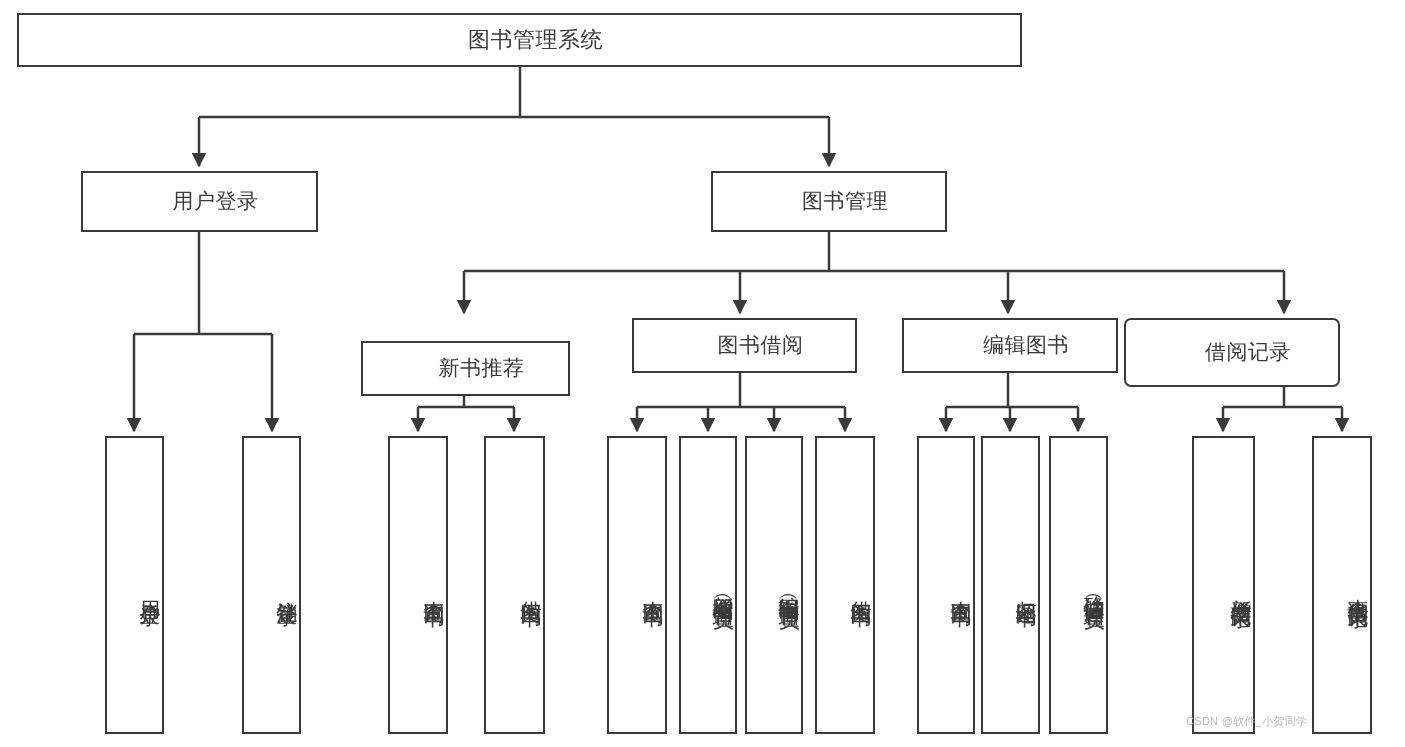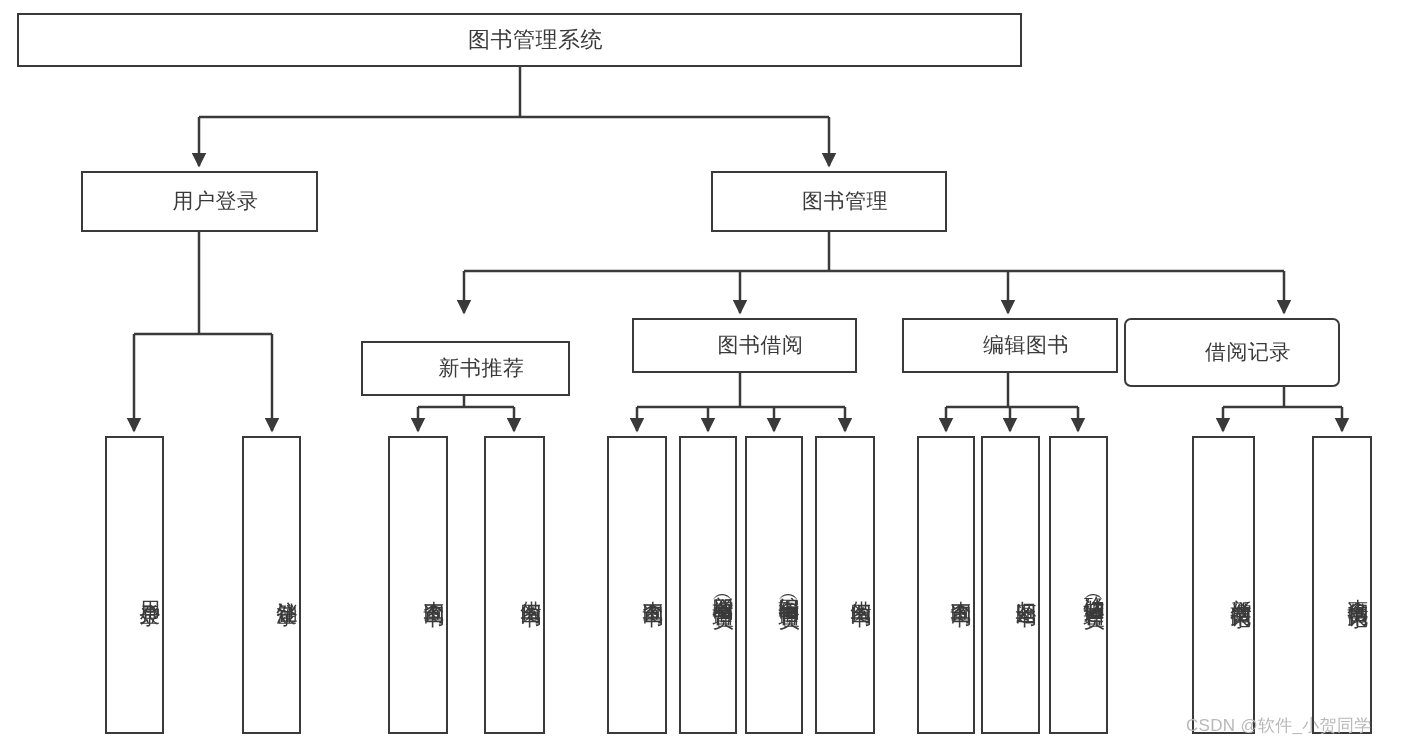--- a/index.html
+++ b/index.html
@@ -57,21 +57,21 @@
     text-orientation: upright;
     display: block;
   }
   .node.root {
     font-size: 22px;
   }
   .watermark {
     position: absolute;
     left: 1186px;
     top: 714px;
-    font-size: 17px;
+    font-size: 11px;
     color: #b9b9b9;
     white-space: nowrap;
     letter-spacing: 0.3px;
   }
 </style>
 </head>
 <body>
 
 <div id="canvas">
 

